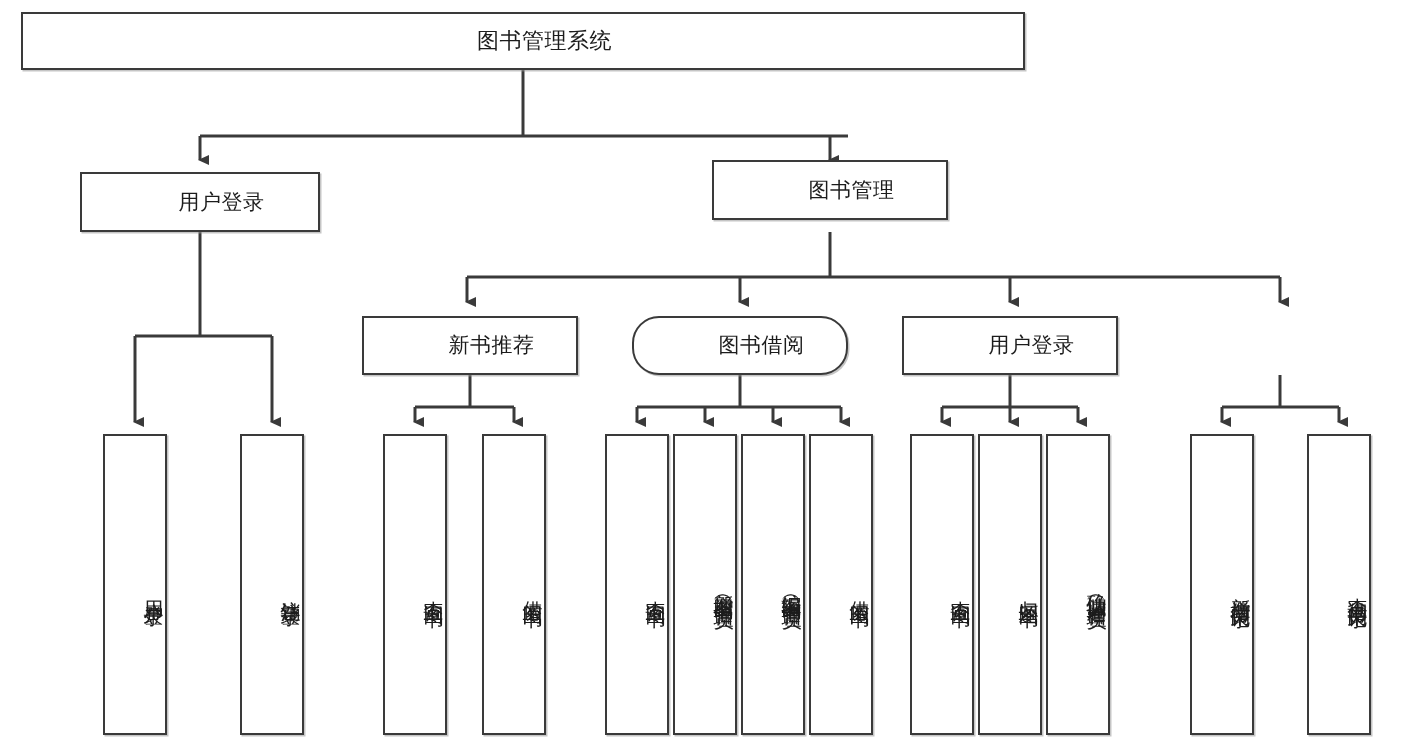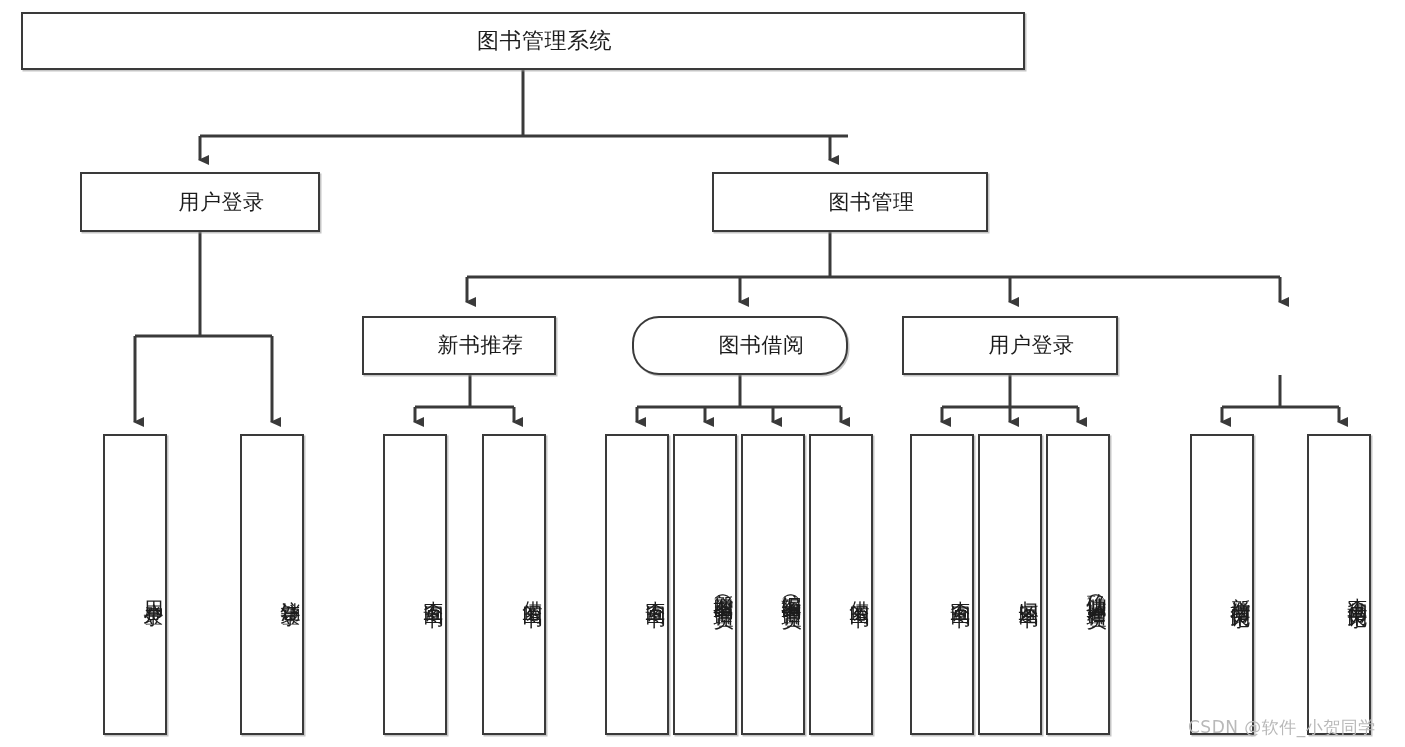--- a/index.html
+++ b/index.html
@@ -116,23 +116,23 @@
       <path d="M1280,375 L1280,407"></path>
       <path d="M1222,407 L1339,407"></path>
       <path d="M1222,407 L1222,422" marker-end="url(#arrow)"></path>
       <path d="M1339,407 L1339,422" marker-end="url(#arrow)"></path>
     </g>
   </svg>
 
   <div class="node h root" style="left:21px; top:12px; width:1004px; height:58px;">图书管理系统</div>
 
   <div class="node h" style="left:80px; top:172px; width:240px; height:60px;">用户登录</div>
-  <div class="node h" style="left:712px; top:172px; width:276px; height:60px;">图书管理</div>
+  <div class="node h" style="left:712px; top:160px; width:236px; height:60px;">图书管理</div>
 
-  <div class="node h" style="left:362px; top:316px; width:194px; height:59px;">新书推荐</div>
+  <div class="node h" style="left:362px; top:316px; width:216px; height:59px;">新书推荐</div>
   <div class="node h" style="left:632px; top:316px; width:216px; height:59px;border-radius:27px;">图书借阅</div>
   <div class="node h" style="left:902px; top:316px; width:216px; height:59px;">用户登录</div>
 
   <div class="node v" style="left:103px; top:434px; width:64px; height:301px;">用户登录</div>
   <div class="node v" style="left:240px; top:434px; width:64px; height:301px;">注销登录</div>
 
   <div class="node v" style="left:383px; top:434px; width:64px; height:301px;">查询图书</div>
   <div class="node v" style="left:482px; top:434px; width:64px; height:301px;">借阅图书</div>
 
   <div class="node v" style="left:605px; top:434px; width:64px; height:301px;">查询图书</div>
@@ -140,15 +140,14 @@
   <div class="node v" style="left:741px; top:434px; width:64px; height:301px;">编辑图书（管理员）</div>
   <div class="node v" style="left:809px; top:434px; width:64px; height:301px;">借阅图书</div>
 
   <div class="node v" style="left:910px; top:434px; width:64px; height:301px;">查询图书</div>
   <div class="node v" style="left:978px; top:434px; width:64px; height:301px;">归还图书</div>
   <div class="node v" style="left:1046px; top:434px; width:64px; height:301px;">确认归还（管理员）</div>
 
   <div class="node v" style="left:1190px; top:434px; width:64px; height:301px;">新增借阅记录</div>
   <div class="node v" style="left:1307px; top:434px; width:64px; height:301px;">查询借阅记录</div>
 
-  <div class="watermark">CSDN @软件_小贺同学</div>
 
 </div>
 
 </body></html>

